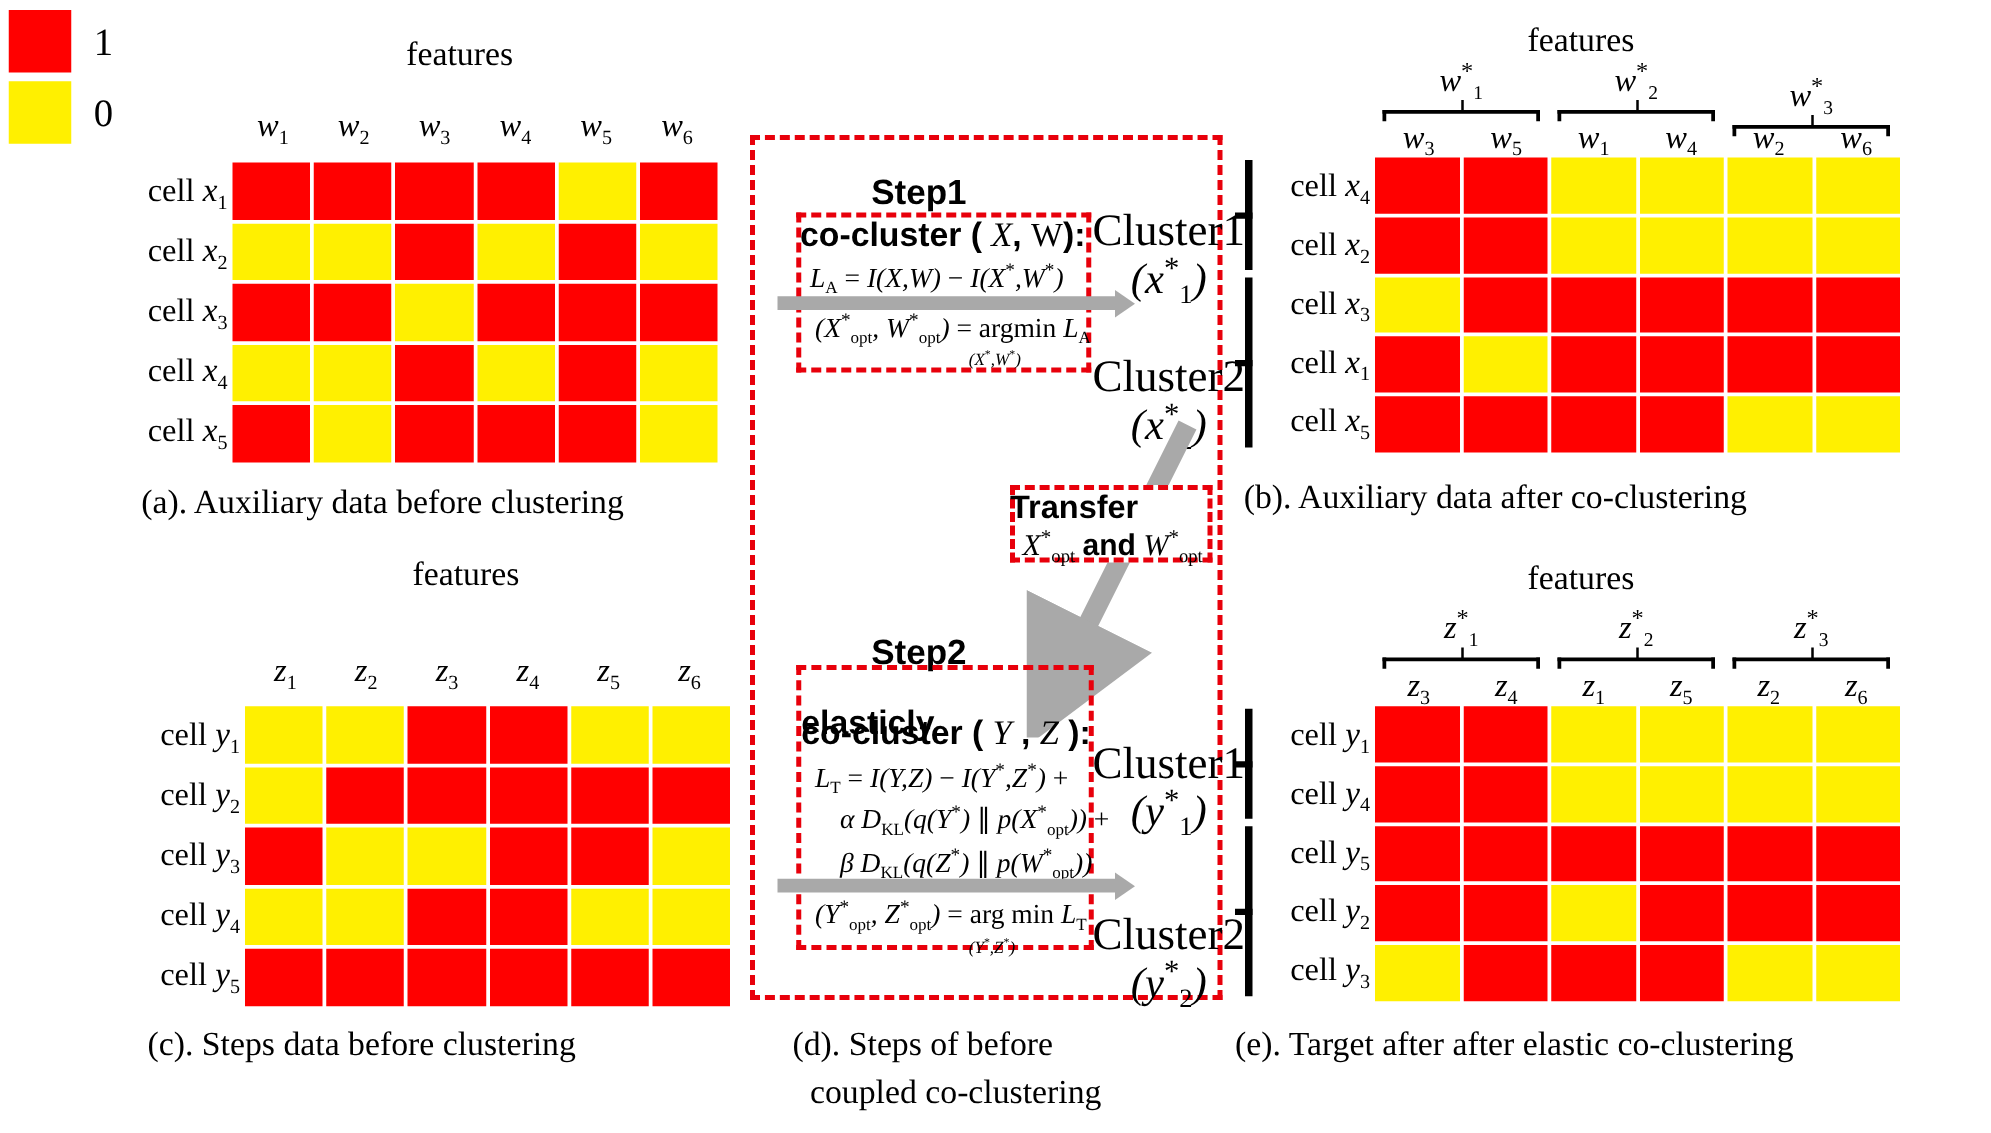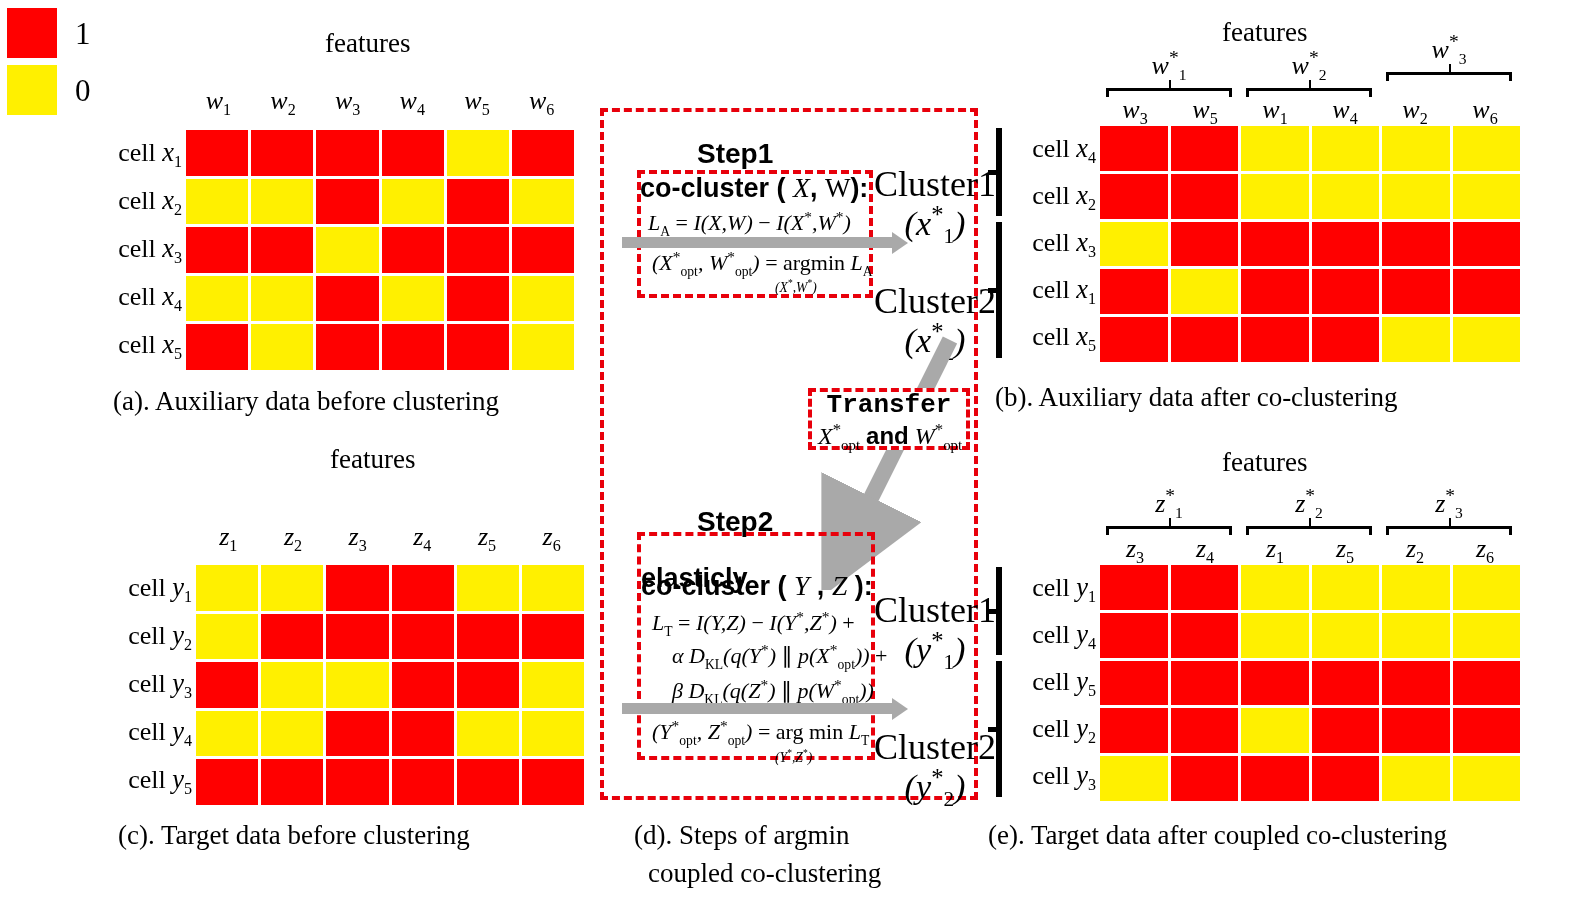--- a/index.html
+++ b/index.html
@@ -132,21 +132,21 @@
       <div class="tickM"></div>
       <div class="brlabel">w<sup>*</sup><sub>1</sub></div>
     </div>
     <div class="colbr" style="left: 146px; top: 28px; width: 126px; height: 20px;">
       <div class="hbar"></div>
       <div class="tickL"></div>
       <div class="tickR"></div>
       <div class="tickM"></div>
       <div class="brlabel">w<sup>*</sup><sub>2</sub></div>
     </div>
-    <div class="colbr" style="left: 286px; top: 12px; width: 126px; height: 20px;">
+    <div class="colbr" style="left: 286px; top: 40px; width: 126px; height: 20px;">
       <div class="hbar"></div>
       <div class="tickL"></div>
       <div class="tickR"></div>
       <div class="tickM"></div>
       <div class="brlabel">w<sup>*</sup><sub>3</sub></div>
     </div>
   </div>
 <div class="abs" id="b-colheaders" style="left:1100px;top:95px;width:420px;display:grid;grid-template-columns:repeat(6,1fr);">
     <div class="colhdr">w<sub>3</sub></div>
     <div class="colhdr">w<sub>5</sub></div>
@@ -243,21 +243,21 @@
     <div class="cellbox v1"></div>
     <div class="cellbox v0"></div>
     <div class="cellbox v0"></div>
     <div class="cellbox v1"></div>
     <div class="cellbox v1"></div>
     <div class="cellbox v1"></div>
     <div class="cellbox v1"></div>
     <div class="cellbox v1"></div>
     <div class="cellbox v1"></div>
   </div>
-<div class="abs caption" style="left:118px;top:820px;">(c). Target data before clustering</div>
+<div class="abs caption" style="left:118px;top:820px;">(c). Steps data before clustering</div>
 
 <div class="abs features-lbl" style="left:1222px;top:447px;">features</div>
 <div class="abs" id="e-groupbrackets" style="left:1100px;top:490px;width:420px;height:52px;">
     <div class="colbr" style="left: 6px; top: 28px; width: 126px; height: 20px;">
       <div class="hbar"></div>
       <div class="tickL"></div>
       <div class="tickR"></div>
       <div class="tickM"></div>
       <div class="brlabel">z<sup>*</sup><sub>1</sub></div>
     </div>
@@ -322,21 +322,21 @@
     <div class="cellbox v1"></div>
     <div class="cellbox v1"></div>
     <div class="cellbox v1"></div>
     <div class="cellbox v0"></div>
     <div class="cellbox v1"></div>
     <div class="cellbox v1"></div>
     <div class="cellbox v1"></div>
     <div class="cellbox v0"></div>
     <div class="cellbox v0"></div>
   </div>
-<div class="abs caption" style="left:988px;top:820px;">(e). Target data after coupled co-clustering</div>
+<div class="abs caption" style="left:988px;top:820px;">(e). Target after after elastic co-clustering</div>
 
 <div class="dashbox" style="left:600px;top:108px;width:378px;height:692px;"></div>
 
 <div class="steptitle" style="left:697px;top:138px;">Step1</div>
 <div class="dashbox" style="left:637px;top:170px;width:236px;height:128px;"></div>
 <div class="abs boxhead" style="left:640px;top:172px;">
   <span>co-cluster ( </span><i>X</i><span>, </span><span class="rm">W</span><span>):</span>
 </div>
 <div class="abs formula" style="left:648px;top:208px;">
   L<sub>A</sub> <span class="rm">=</span> I(X,W) <span class="rm">−</span> I(X<sup>*</sup>,W<sup>*</sup>)
@@ -361,21 +361,21 @@
 
 <svg class="abs" width="160" height="260" style="left:810px;top:330px;">
   <defs>
     <marker id="ah" markerWidth="7" markerHeight="7" refX="3" refY="3.5" orient="auto">
       <polygon points="0 0, 7 3.5, 0 7" fill="#A9A9A9"></polygon>
     </marker>
   </defs>
   <line x1="140" y1="10" x2="40" y2="210" stroke="#A9A9A9" stroke-width="16" marker-end="url(#ah)"></line>
 </svg>
 <div class="dashbox" style="left:808px;top:388px;width:162px;height:62px;background:#fff;"></div>
-<div class="abs" style="left:808px;top:390px;width:162px;text-align:center;font-size:26px;font-weight:bold;font-family:Liberation Mono, monospace;">Transfer</div>
+<div class="abs" style="left:808px;top:390px;width:162px;font-size:26px;font-weight:bold;font-family:Liberation Sans, sans-serif;">Transfer</div>
 <div class="abs formula" style="left:818px;top:420px;font-size:24px;">
   X<sup>*</sup><sub>opt</sub> <span class="rm" style="font-weight:bold;font-family:'Liberation Sans',sans-serif;">and</span> W<sup>*</sup><sub>opt</sub>
 </div>
 
 <div class="steptitle" style="left:697px;top:506px;">Step2</div>
 <div class="dashbox" style="left:637px;top:532px;width:238px;height:228px;"></div>
 <div class="abs boxhead" style="left:641px;top:563px;">elasticly</div>
 <div class="abs boxhead" style="left:641px;top:570px;">
   <span>co-cluster ( </span><i>Y</i><span> , </span><i>Z</i><span> ):</span>
 </div>
@@ -399,14 +399,14 @@
 
 <div class="clusterlbl" style="left:874px;top:589px;">
   <span>Cluster1</span>
   <span class="sub2">(<span>y</span><sup>*</sup><sub>1</sub>)</span>
 </div>
 <div class="clusterlbl" style="left:874px;top:726px;">
   <span>Cluster2</span>
   <span class="sub2">(<span>y</span><sup>*</sup><sub>2</sub>)</span>
 </div>
 
-<div class="abs caption" style="left:634px;top:820px;">(d).   Steps of argmin</div>
+<div class="abs caption" style="left:634px;top:820px;">(d).   Steps of before</div>
 <div class="abs caption" style="left:648px;top:858px;">coupled co-clustering</div>
 
 </body></html>

